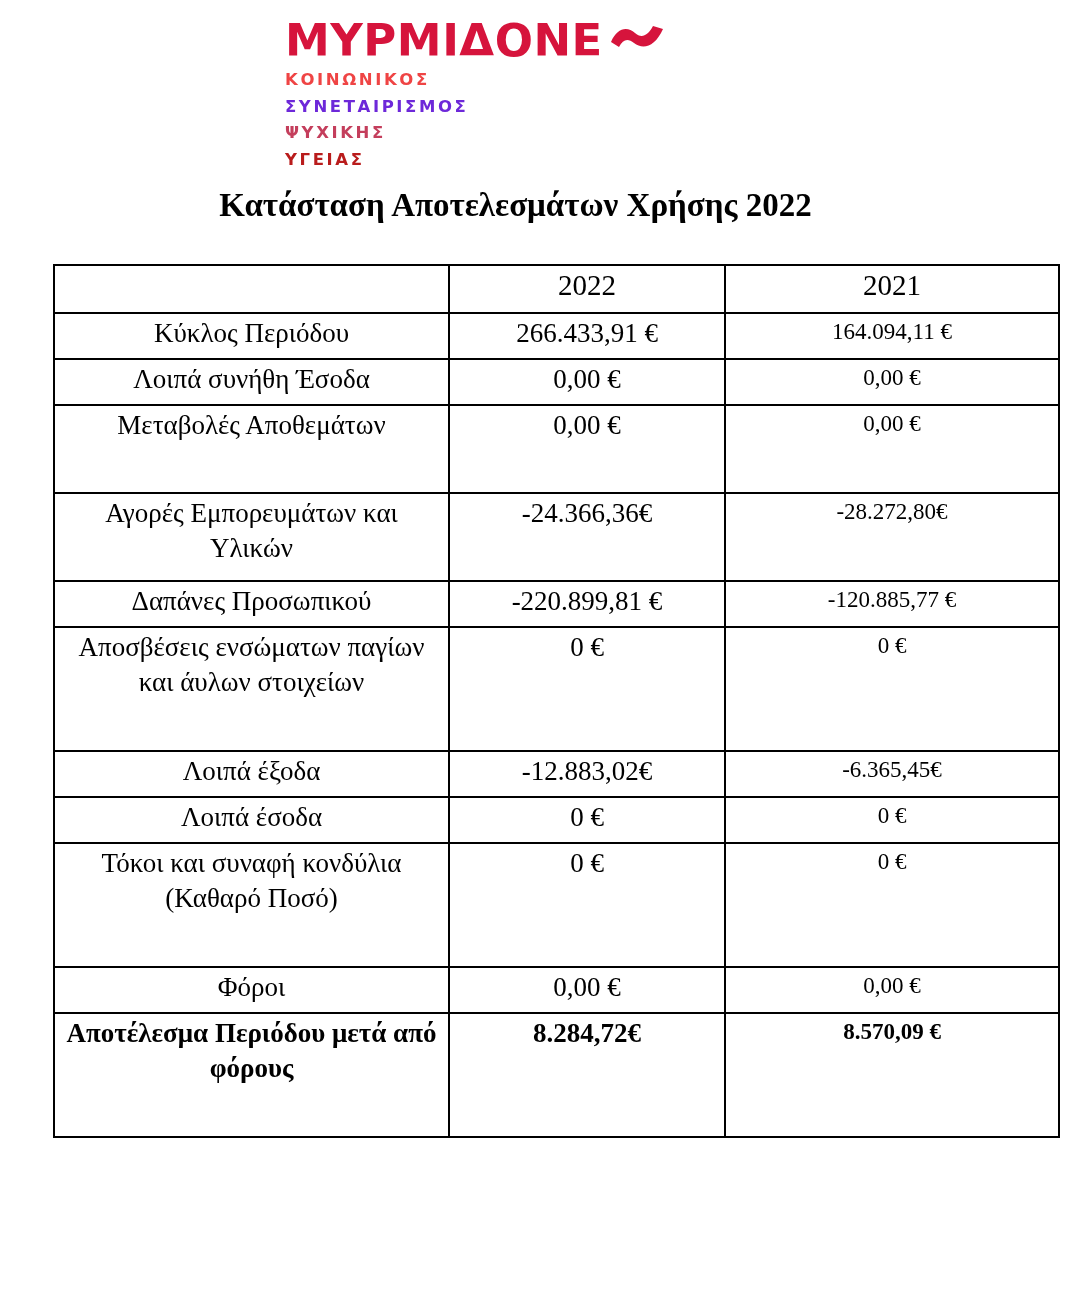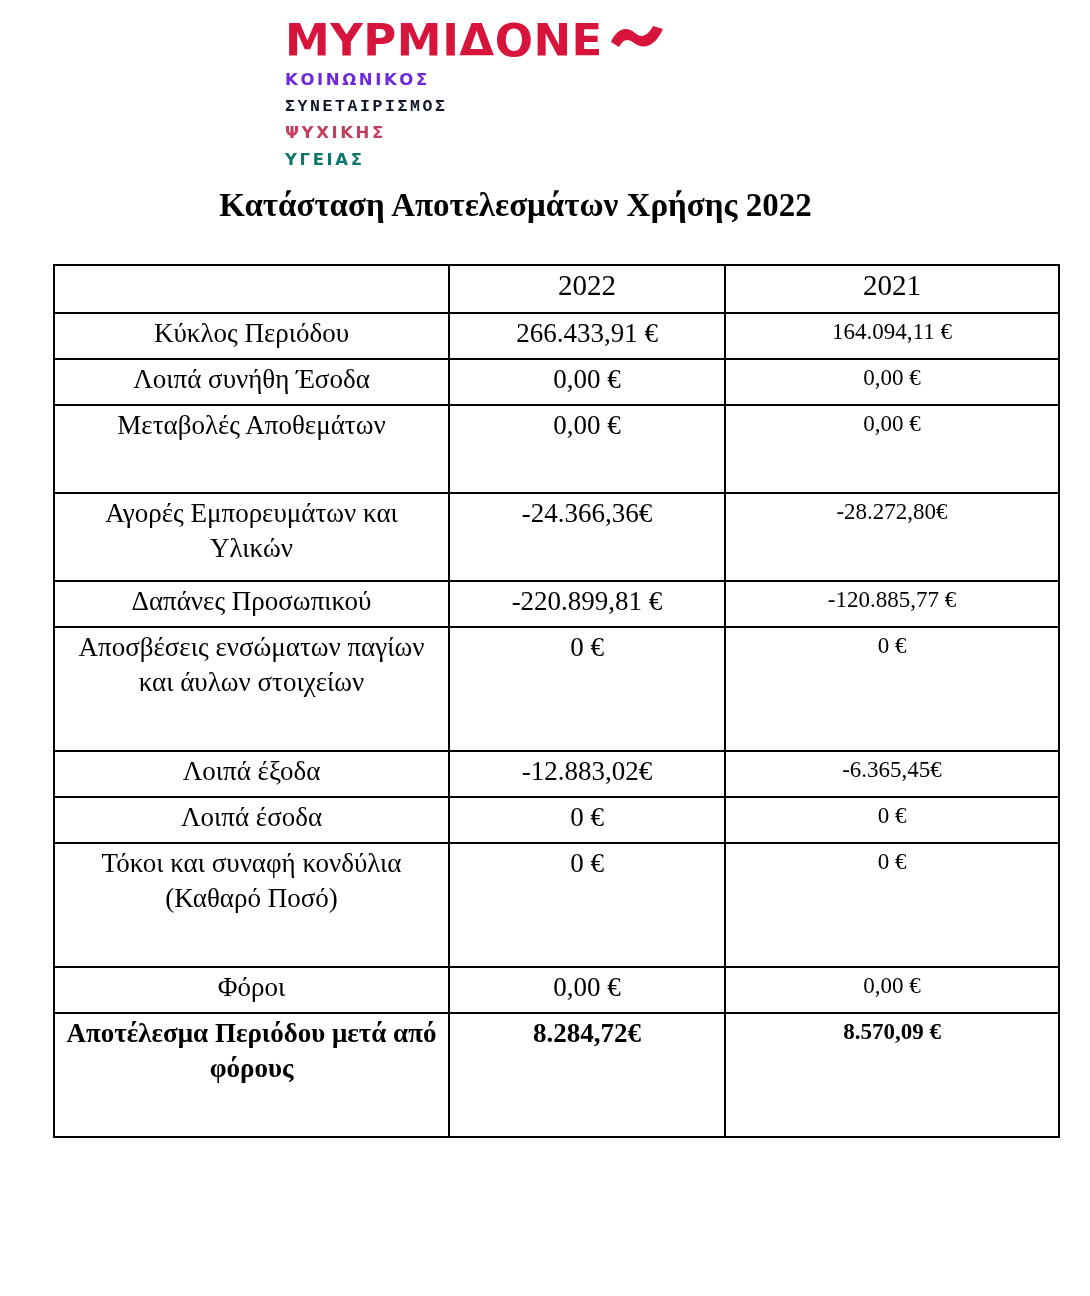--- a/index.html
+++ b/index.html
@@ -143,24 +143,24 @@
 <div class="doc-header">
   <div class="logo-block">
     <div class="logo-wordmark-row">
       <span class="logo-wordmark" style="color: rgb(214, 20, 60);">ΜΥΡΜΙΔΟΝΕ</span>
       <span class="logo-swoosh">
         <svg viewBox="0 0 56 40" width="56" height="40" aria-hidden="true">
           <path d="M2 26 C 8 12, 18 10, 26 17 C 32 22, 38 21, 44 10 L 54 13 C 46 31, 34 34, 25 27 C 19 22, 14 23, 10 31 Z" fill="#D6143C"></path>
         </svg>
       </span>
     </div>
-    <div class="logo-sub" style="color: #6d28d9;">ΚΟΙΝΩΝΙΚΟΣ</div>
-    <div class="logo-sub" style="color: #0f172a; font-family: Liberation Mono, monospace;">ΣΥΝΕΤΑΙΡΙΣΜΟΣ</div>
+    <div class="logo-sub" style="color: #ef4444;">ΚΟΙΝΩΝΙΚΟΣ</div>
+    <div class="logo-sub" style="color: #6d28d9;">ΣΥΝΕΤΑΙΡΙΣΜΟΣ</div>
     <div class="logo-sub" style="color: rgb(196, 62, 92);">ΨΥΧΙΚΗΣ</div>
-    <div class="logo-sub" style="color: #0f766e;">ΥΓΕΙΑΣ</div>
+    <div class="logo-sub" style="color: #b91c1c;">ΥΓΕΙΑΣ</div>
   </div>
 </div>
 
 <div class="doc-title">Κατάσταση Αποτελεσμάτων Χρήσης 2022</div>
 
 <div class="table-wrap">
   <table class="fin">
     <colgroup>
       <col class="c-label">
       <col class="c-y1">

